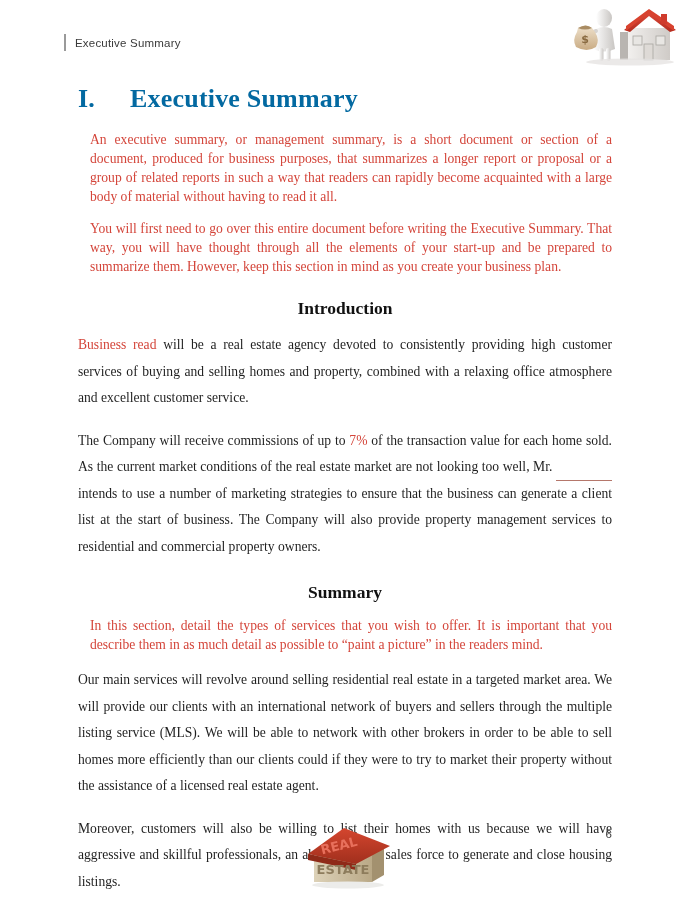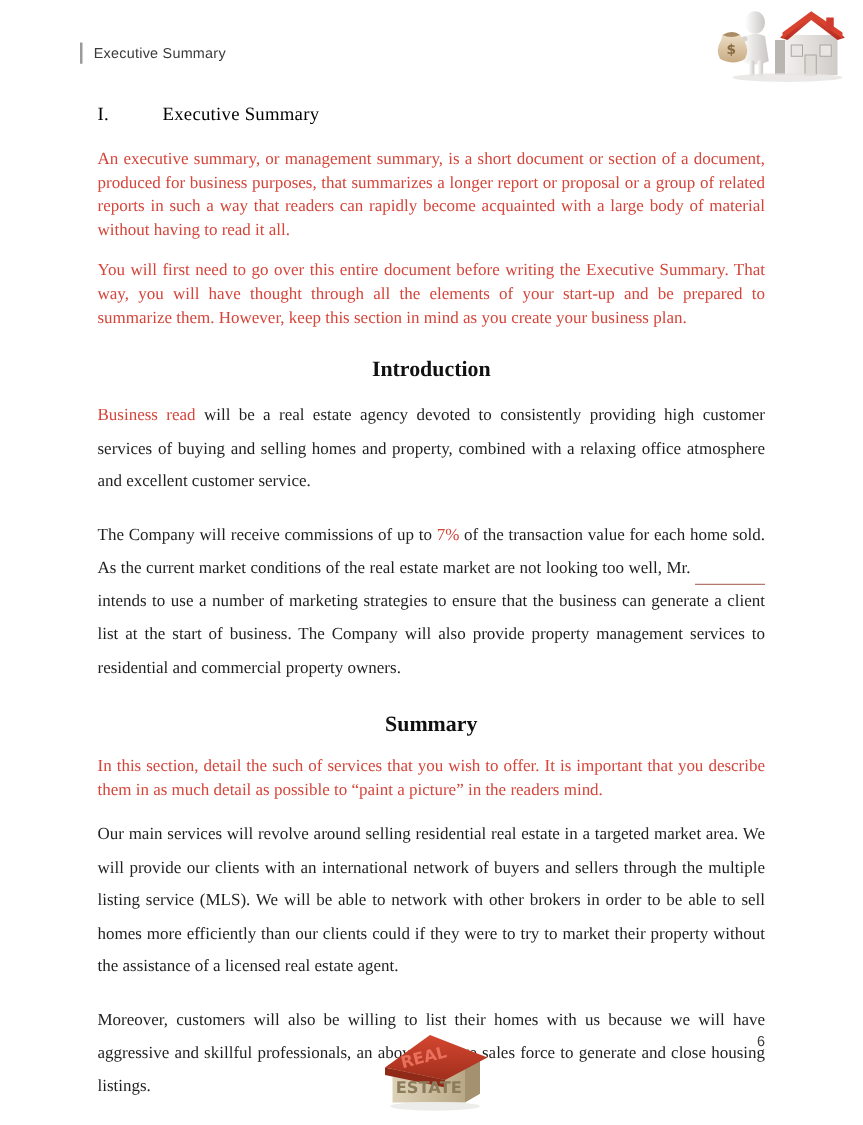--- a/index.html
+++ b/index.html
@@ -51,23 +51,23 @@
   
   .content {
     position: absolute;
     left: 78px;
     top: 84px;
     width: 534px;
   }
 
   h1.doc-title {
     margin: 0 0 16px 0;
-    font-size: 15px;
-    font-weight: normal;
-    color: #000000;
+    font-size: 26px;
+    font-weight: bold;
+    color: #0369a1;
     letter-spacing: 0.2px;
   }
   h1.doc-title .numeral {
     display: inline-block;
     width: 52px;
   }
 
   h2.section-title {
     margin: 22px 0 13px 0;
     font-size: 17.5px;
@@ -82,20 +82,21 @@
     line-height: 19px;
     text-align: justify;
     color: #1f1f1f;
   }
   p.para.loose {
     line-height: 26.5px;
     margin-bottom: 16px;
   }
   p.red {
     color: #d4453a;
+    margin-left: 12px;
   }
   span.red {
     color: #d4453a;
   }
   .blank-fill {
     display: inline-block;
     width: 56px;
     border-bottom: 1.4px solid #b5776b;
     vertical-align: bottom;
     height: 13px;
@@ -183,21 +184,21 @@
     <p class="para red">You will first need to go over this entire document before writing the Executive Summary. That way, you will have thought through all the elements of your start-up and be prepared to summarize them. However, keep this section in mind as you create your business plan.</p>
 
     <h2 class="section-title">Introduction</h2>
 
     <p class="para loose"><span class="red">Business read</span><span> will be a real estate agency devoted to consistently providing high customer services of buying and selling homes and property, combined with a relaxing office atmosphere and excellent customer service.</span></p>
 
     <p class="para loose"><span>The Company will receive commissions of up to </span><span class="red">7%</span><span> of the transaction value for each home sold. As the current market conditions of the real estate market are not looking too well, Mr.</span> <span class="blank-fill"></span><span> intends to use a number of marketing strategies to ensure that the business can generate a client list at the start of business. The Company will also provide property management services to residential and commercial property owners.</span></p>
 
     <h2 class="section-title">Summary</h2>
 
-    <p class="para red">In this section, detail the such of services that you wish to offer. It is important that you describe them in as much detail as possible to “paint a picture” in the readers mind.</p>
+    <p class="para red">In this section, detail the types of services that you wish to offer. It is important that you describe them in as much detail as possible to “paint a picture” in the readers mind.</p>
 
     <p class="para loose">Our main services will revolve around selling residential real estate in a targeted market area. We will provide our clients with an international network of buyers and sellers through the multiple listing service (MLS). We will be able to network with other brokers in order to be able to sell homes more efficiently than our clients could if they were to try to market their property without the assistance of a licensed real estate agent.</p>
 
     <p class="para loose">Moreover, customers will also be willing to list their homes with us because we will have aggressive and skillful professionals, an above-average sales force to generate and close housing listings.</p>
   </div>
 
   <svg class="footer-art" viewBox="0 0 96 80">
     <defs>
       <linearGradient id="froof" x1="0" y1="0" x2="0" y2="1">
         <stop offset="0%" stop-color="#d4462f"></stop>

